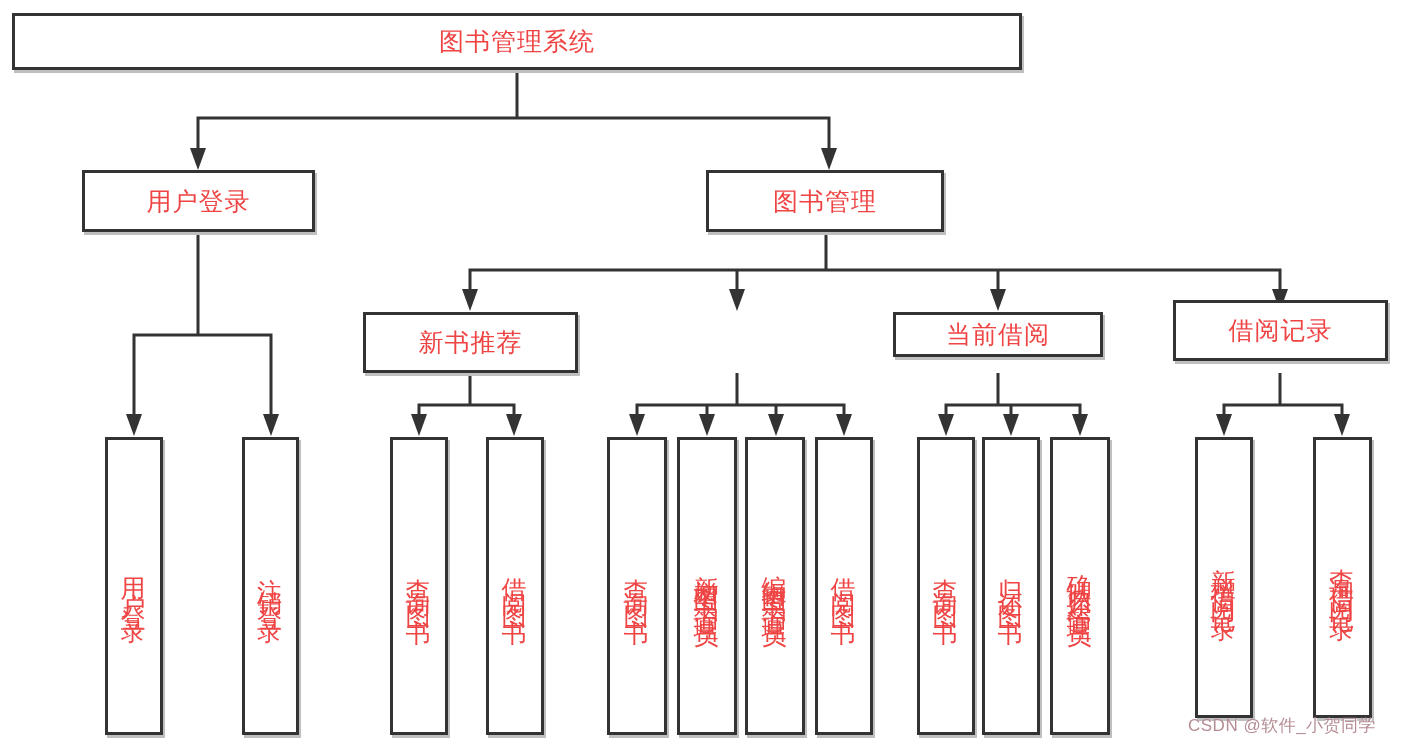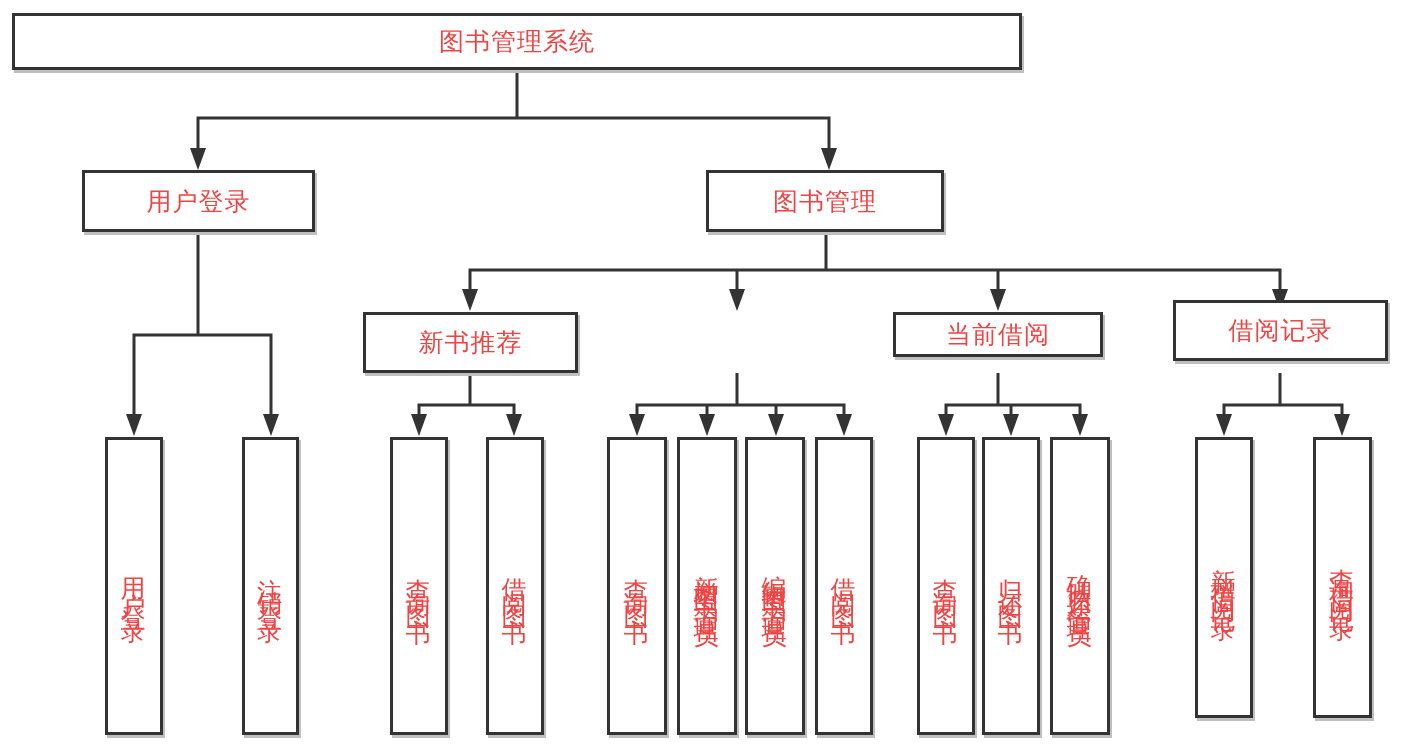--- a/index.html
+++ b/index.html
@@ -115,14 +115,15 @@
   <div class="node v long" style="left:745px; top:437px; width:60px; height:298px">编辑图书（管理员）</div>
   <div class="node v" style="left:815px; top:437px; width:58px; height:298px">借阅图书</div>
 
   <div class="node v" style="left:917px; top:437px; width:58px; height:298px">查询图书</div>
   <div class="node v" style="left:982px; top:437px; width:58px; height:298px">归还图书</div>
   <div class="node v long" style="left:1050px; top:437px; width:60px; height:298px">确认归还（管理员）</div>
 
   <div class="node v mid" style="left:1195px; top:437px; width:58px; height:281px">新增借阅记录</div>
   <div class="node v mid" style="left:1313px; top:437px; width:59px; height:281px">查询借阅记录</div>
 
+  <div class="watermark">CSDN @软件_小贺同学</div>
 
 </div>
 
 </body></html>

